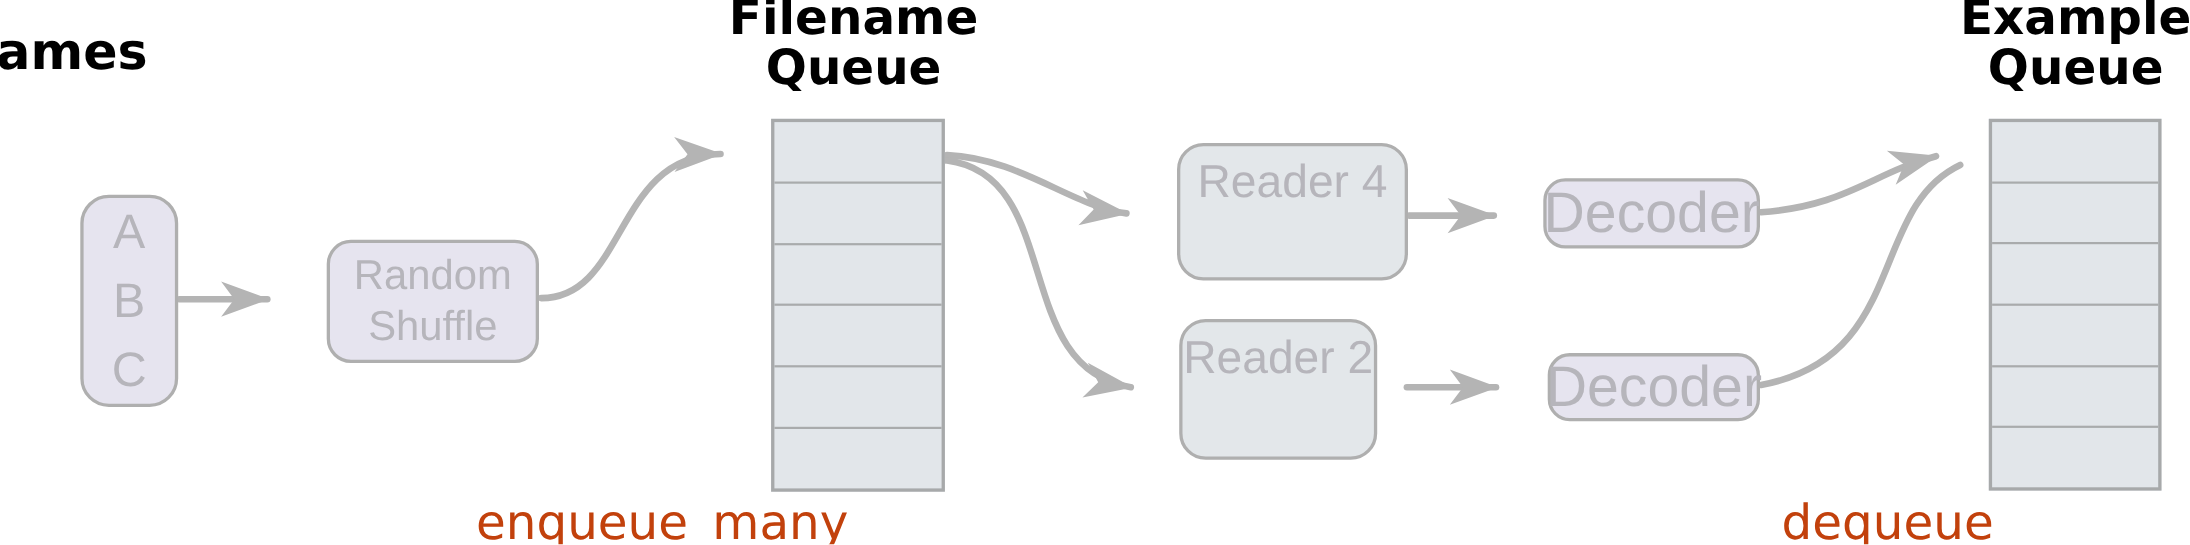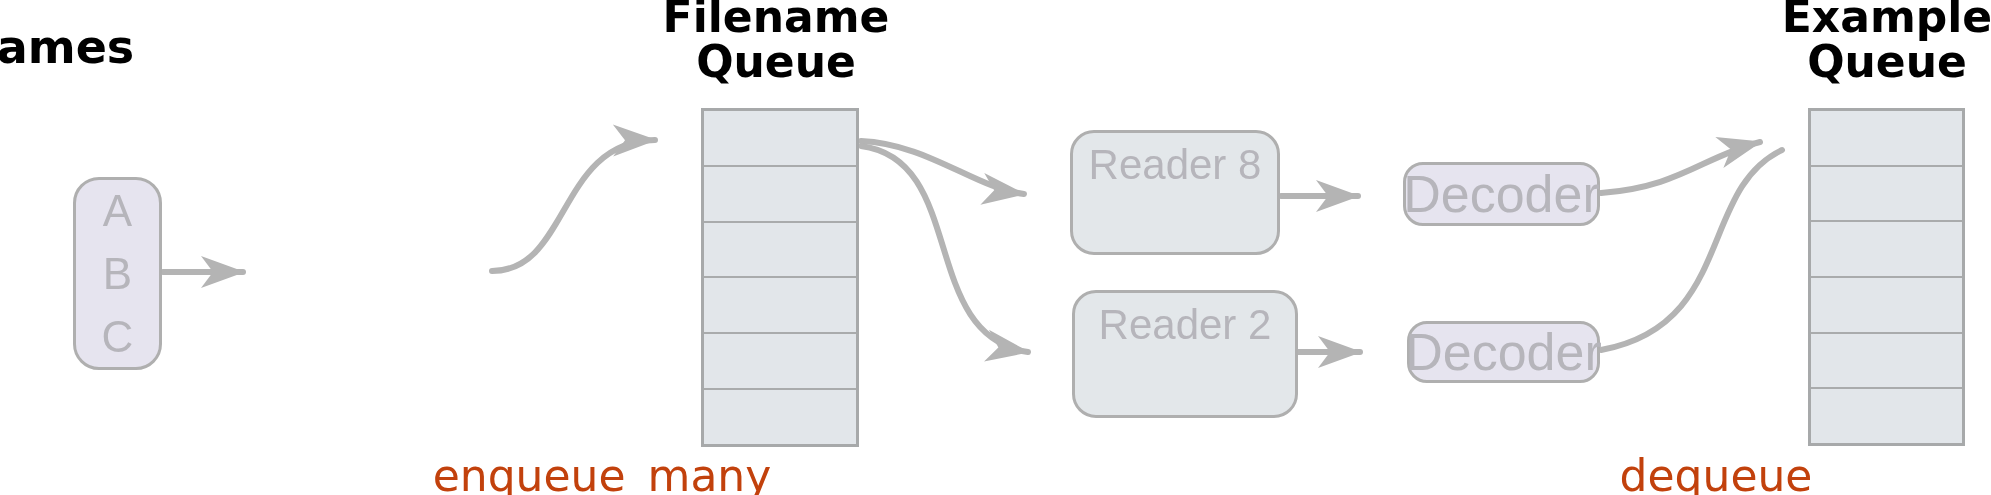--- a/index.html
+++ b/index.html
@@ -55,21 +55,21 @@
     border-radius: 22px;
     font-size: 38px; line-height: 46px;
   }
   .reader-box {
     border-radius: 24px;
     font-size: 42px; line-height: 48px;
     align-items: flex-start;
     padding-top: 8px;
   }
   #reader1-box { left: 1070px; top: 130px; width: 210px; height: 125px; }
-  #reader2-box { left: 1072px; top: 290px; width: 226px; height: 128px; }
+  #reader2-box { left: 1072px; top: 290px; width: 180px; height: 128px; }
   .decoder-box {
     border-radius: 20px;
     font-size: 52px;
   }
   #decoder1-box { left: 1403px; top: 162px; width: 197px; height: 64px; }
   #decoder2-box { left: 1407px; top: 321px; width: 193px; height: 62px; }
 
   
   .queue {
     box-sizing: border-box;
@@ -128,32 +128,36 @@
 Queue</div>
   <div class="abs big-title" id="title-example-queue">Example
 Queue</div>
 
   <div class="abs node lavender" id="abc-box">
     <span>A</span>
     <span>B</span>
     <span>C</span>
   </div>
 
+  <div class="abs node lavender" id="random-shuffle-box">
+    <span>Random
+Shuffle</span>
+  </div>
 
   <div class="abs queue" id="filename-queue">
     <div class="cell"></div>
     <div class="cell"></div>
     <div class="cell"></div>
     <div class="cell"></div>
     <div class="cell"></div>
     <div class="cell"></div>
   </div>
 
   <div class="abs node bluegray reader-box" id="reader1-box">
-    <span>Reader 8</span>
+    <span>Reader 4</span>
   </div>
   <div class="abs node bluegray reader-box" id="reader2-box">
     <span>Reader 2</span>
   </div>
 
   <div class="abs node lavender decoder-box" id="decoder1-box">
     <span>Decoder</span>
   </div>
   <div class="abs node lavender decoder-box" id="decoder2-box">
     <span>Decoder</span>

